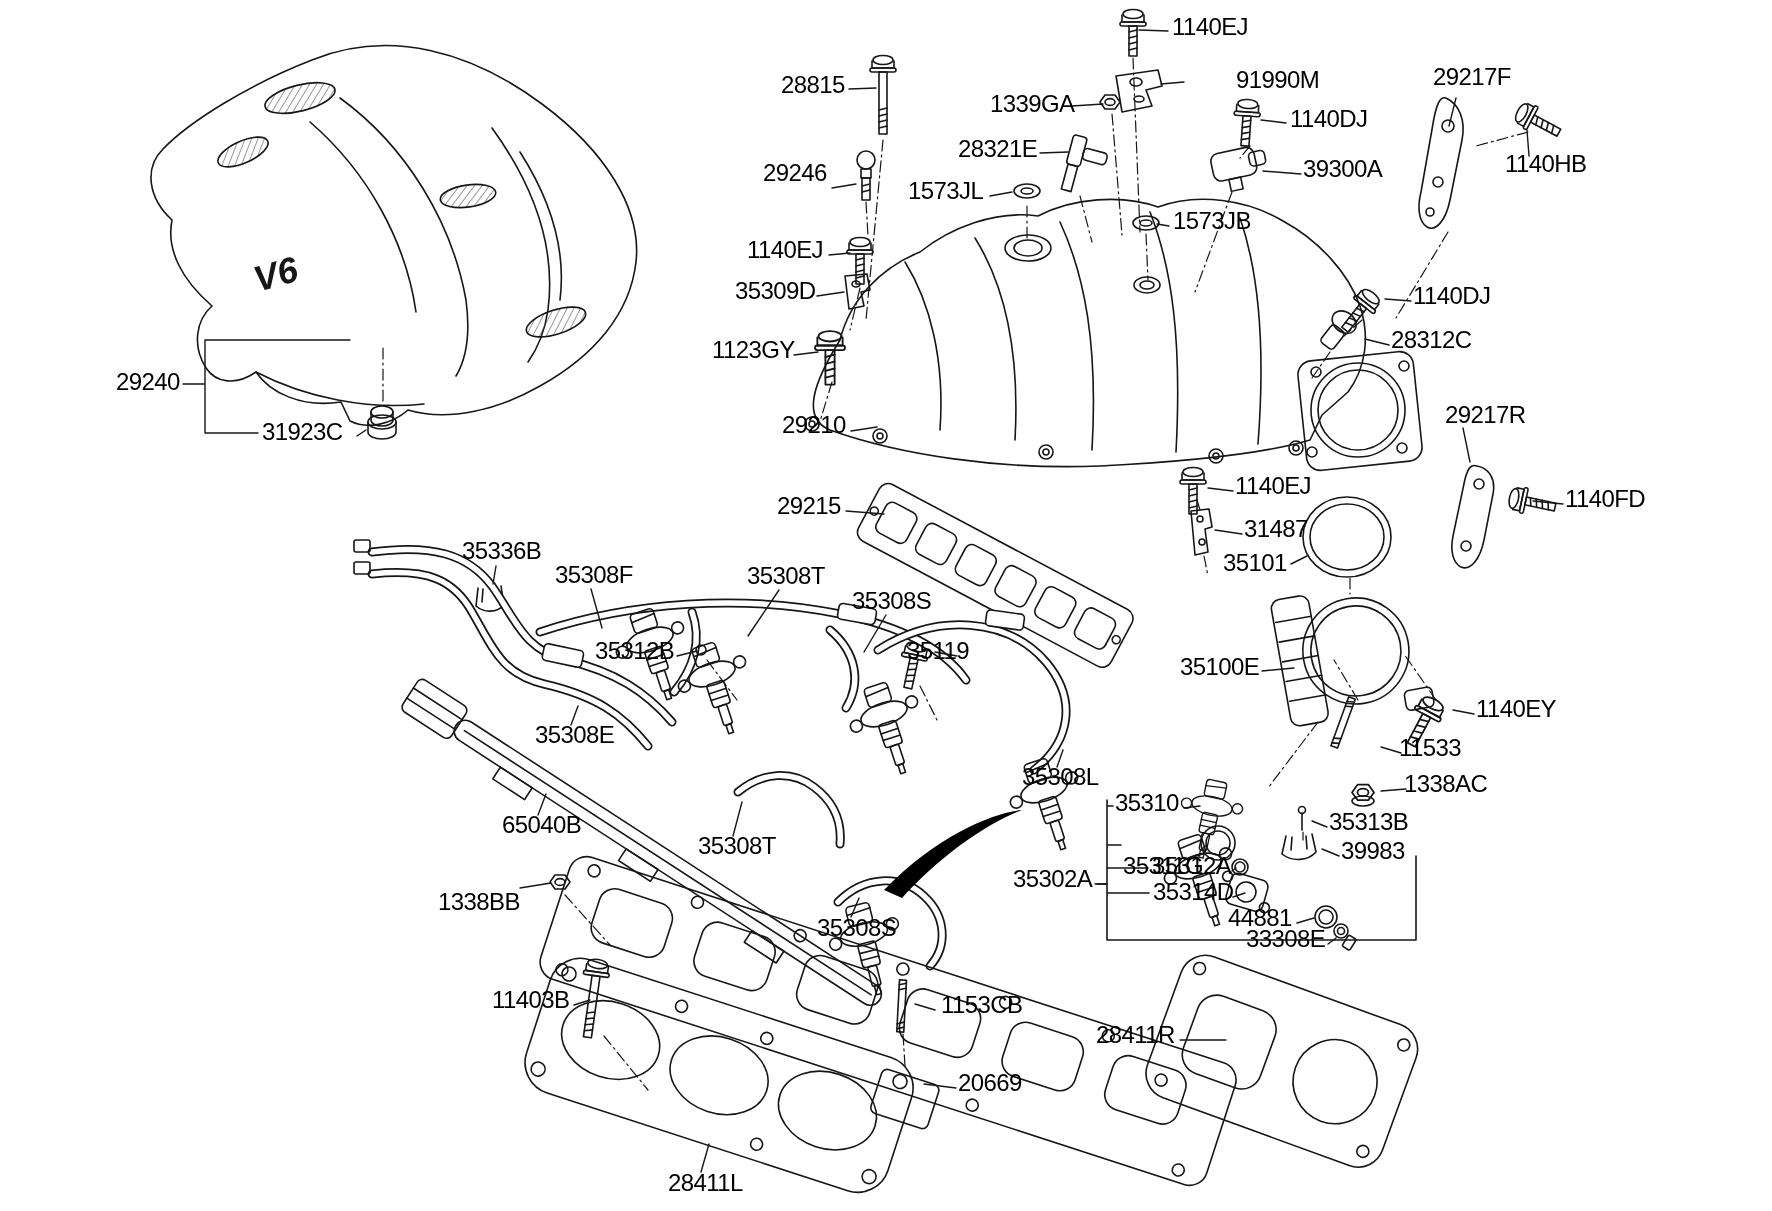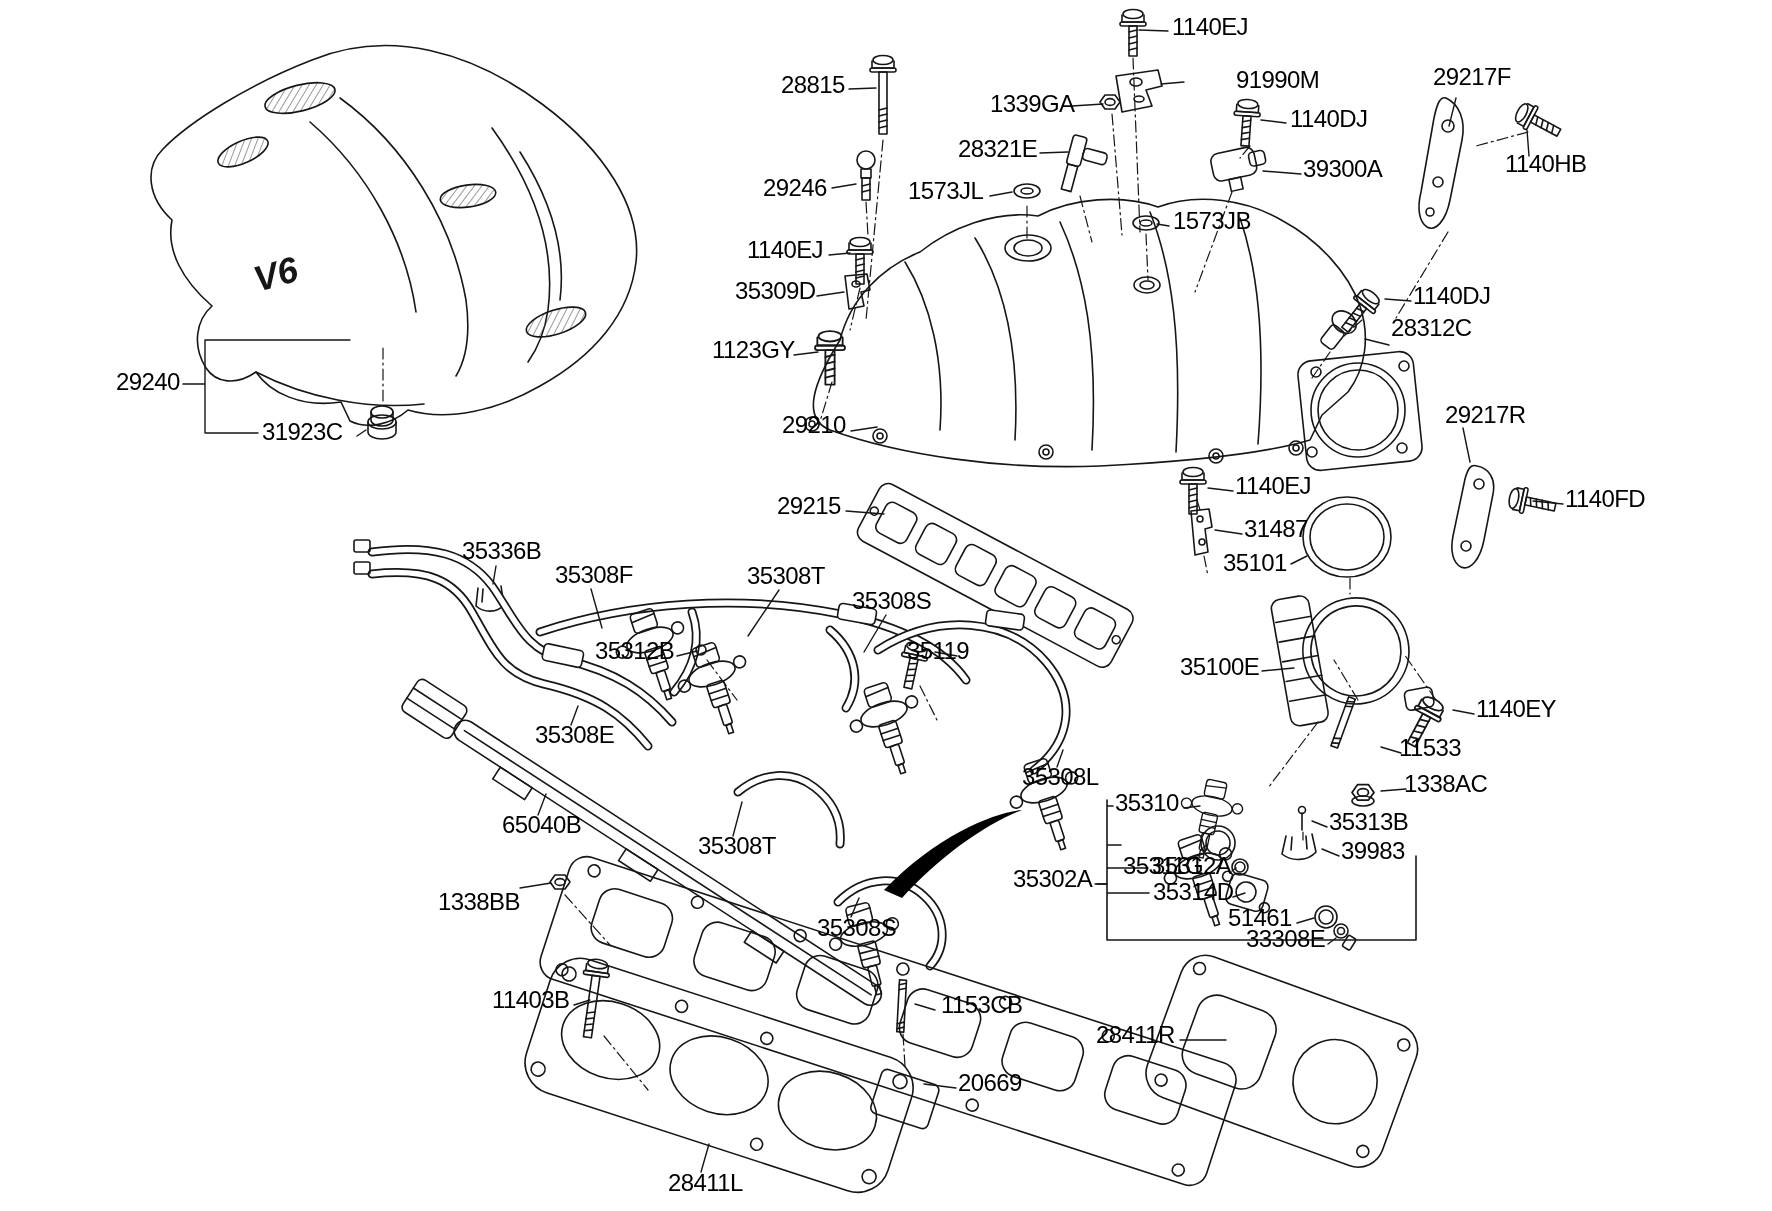--- a/index.html
+++ b/index.html
@@ -374,28 +374,28 @@
 
 <div class="lbl" style="left:1172px;top:15px">1140EJ</div>
 <div class="lbl" style="left:781px;top:73px">28815</div>
 <div class="lbl" style="left:1236px;top:68px">91990M</div>
 <div class="lbl" style="left:990px;top:92px">1339GA</div>
 <div class="lbl" style="left:1290px;top:107px">1140DJ</div>
 <div class="lbl" style="left:1433px;top:65px">29217F</div>
 <div class="lbl" style="left:1505px;top:152px">1140HB</div>
 <div class="lbl" style="left:958px;top:137px">28321E</div>
 <div class="lbl" style="left:1303px;top:157px">39300A</div>
-<div class="lbl" style="left:763px;top:176px">29246</div>
+<div class="lbl" style="left:763px;top:161px">29246</div>
 <div class="lbl" style="left:908px;top:179px">1573JL</div>
 <div class="lbl" style="left:1173px;top:209px">1573JB</div>
 <div class="lbl" style="left:747px;top:238px">1140EJ</div>
 <div class="lbl" style="left:735px;top:279px">35309D</div>
 <div class="lbl" style="left:712px;top:338px">1123GY</div>
 <div class="lbl" style="left:1413px;top:284px">1140DJ</div>
-<div class="lbl" style="left:1391px;top:316px">28312C</div>
+<div class="lbl" style="left:1391px;top:328px">28312C</div>
 <div class="lbl" style="left:116px;top:370px">29240</div>
 <div class="lbl" style="left:262px;top:420px">31923C</div>
 <div class="lbl" style="left:782px;top:413px">29210</div>
 <div class="lbl" style="left:777px;top:494px">29215</div>
 <div class="lbl" style="left:1235px;top:474px">1140EJ</div>
 <div class="lbl" style="left:1244px;top:517px">31487</div>
 <div class="lbl" style="left:1223px;top:551px">35101</div>
 <div class="lbl" style="left:1445px;top:403px">29217R</div>
 <div class="lbl" style="left:1565px;top:487px">1140FD</div>
 <div class="lbl" style="left:462px;top:539px">35336B</div>
@@ -410,21 +410,21 @@
 <div class="lbl" style="left:1476px;top:697px">1140EY</div>
 <div class="lbl" style="left:1399px;top:736px">11533</div>
 <div class="lbl" style="left:1404px;top:772px">1338AC</div>
 <div class="lbl" style="left:1115px;top:791px">35310</div>
 <div class="lbl" style="left:1329px;top:810px">35313B</div>
 <div class="lbl" style="left:1123px;top:854px">35311G</div>
 <div class="lbl" style="left:1341px;top:839px">39983</div>
 <div class="lbl" style="left:1152px;top:854px">35312A</div>
 <div class="lbl" style="left:1013px;top:867px">35302A</div>
 <div class="lbl" style="left:1153px;top:880px">35314D</div>
-<div class="lbl" style="left:1228px;top:906px">51461</div>
+<div class="lbl" style="left:1228px;top:906px">44881</div>
 <div class="lbl" style="left:1246px;top:927px">33308E</div>
 <div class="lbl" style="left:502px;top:813px">65040B</div>
 <div class="lbl" style="left:438px;top:890px">1338BB</div>
 <div class="lbl" style="left:698px;top:834px">35308T</div>
 <div class="lbl" style="left:817px;top:916px">35308S</div>
 <div class="lbl" style="left:492px;top:988px">11403B</div>
 <div class="lbl" style="left:941px;top:993px">1153CB</div>
 <div class="lbl" style="left:958px;top:1071px">20669</div>
 <div class="lbl" style="left:668px;top:1171px">28411L</div>
 <div class="lbl" style="left:1096px;top:1023px">28411R</div>

